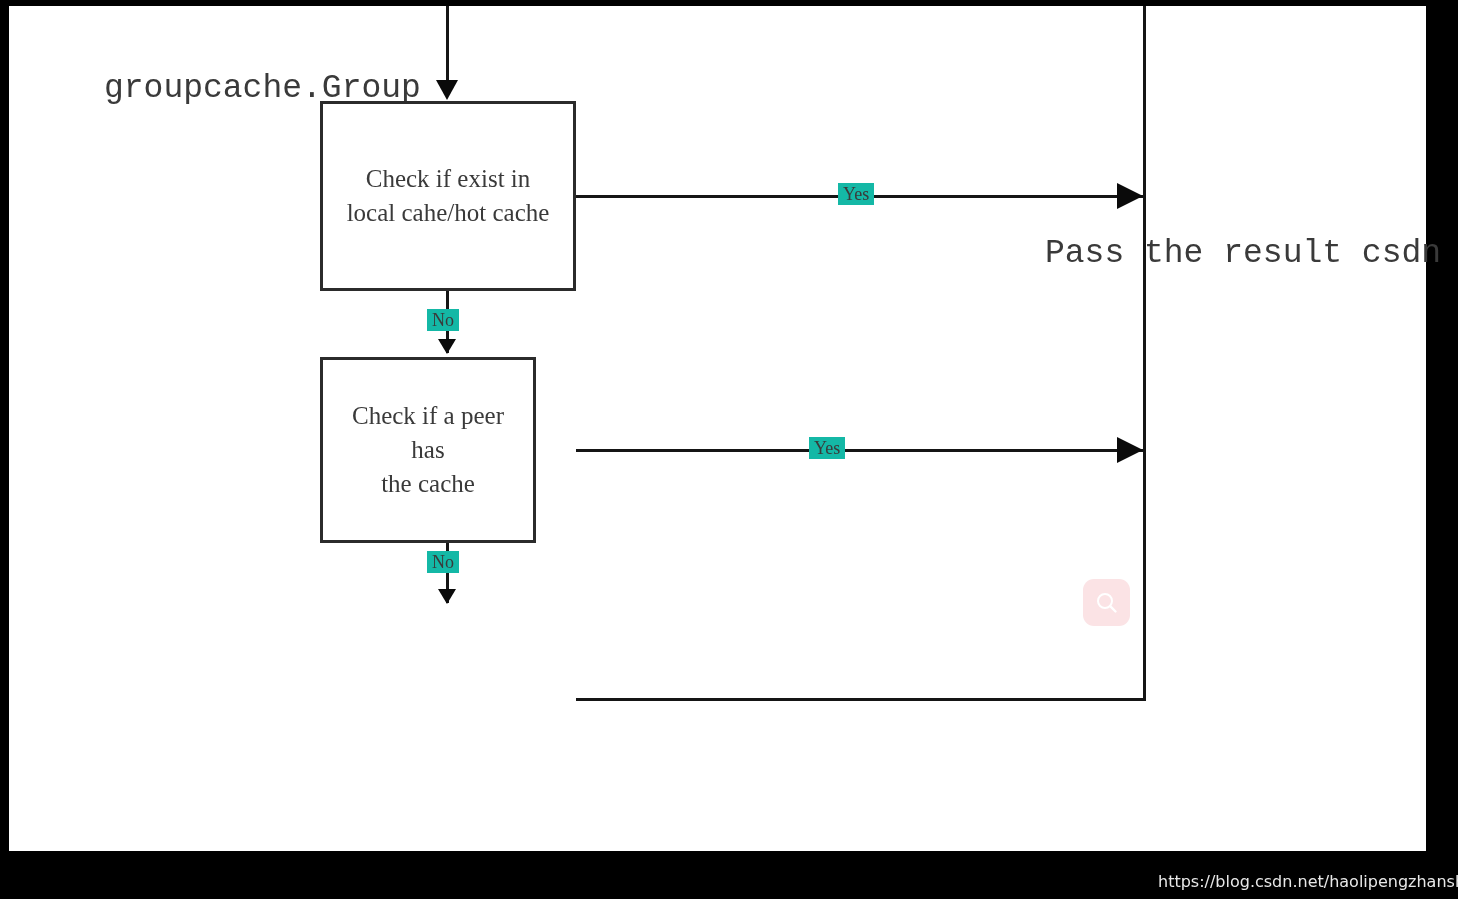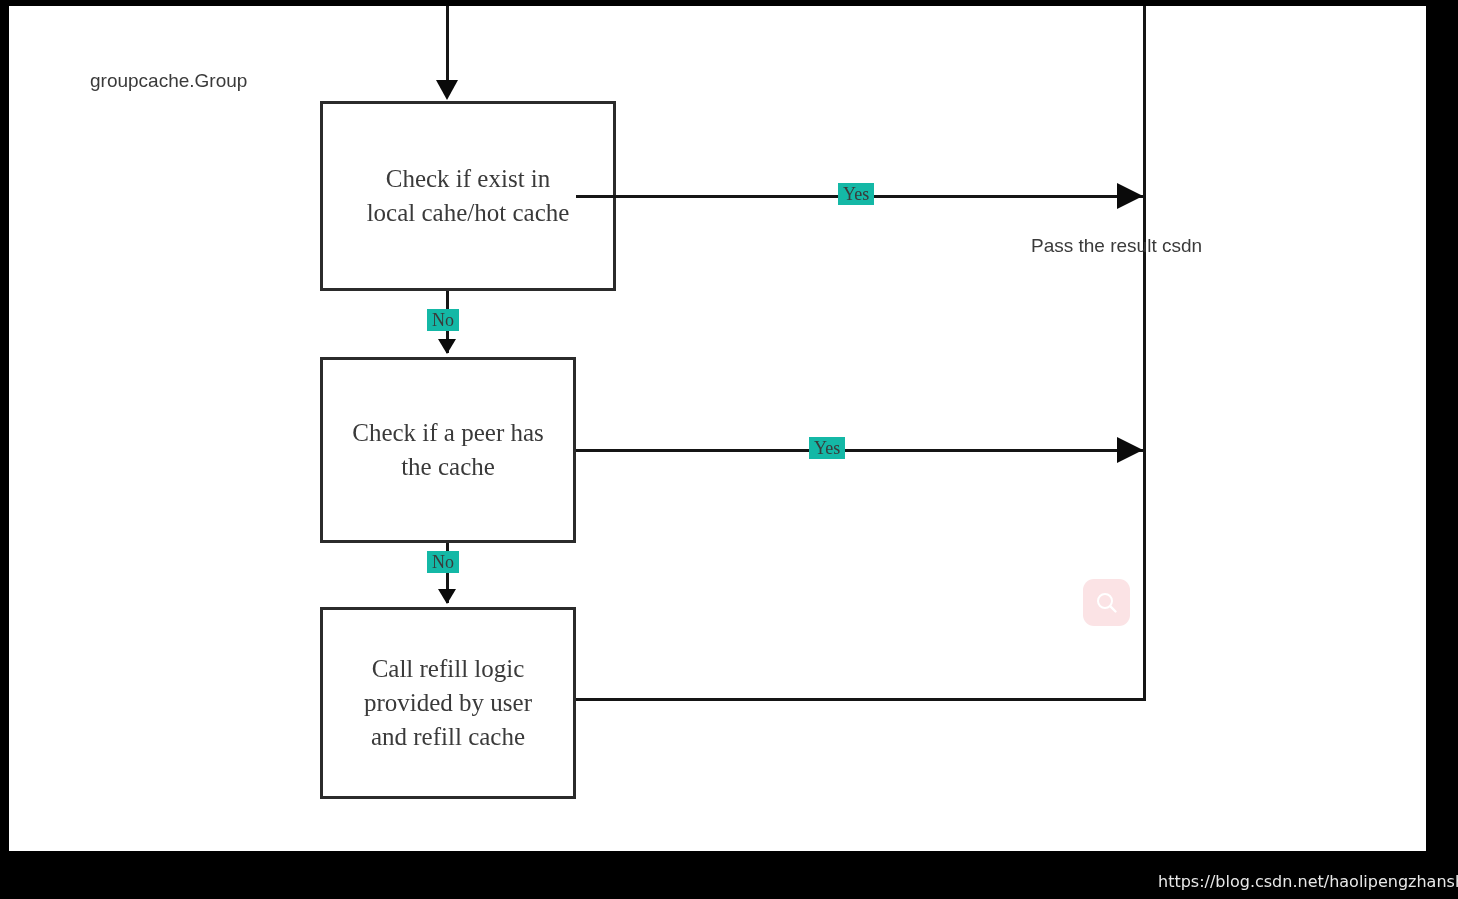--- a/index.html
+++ b/index.html
@@ -83,23 +83,24 @@
     color: #3a3a3a;
     font-size: 18px;
     font-family: "Liberation Serif", "DejaVu Serif", serif;
     line-height: 1;
     padding: 2px 5px;
     white-space: nowrap;
   }
   .plain-label {
     position: absolute;
     color: #3a3a3a;
-    font-size: 19px;
-    font-family: Liberation Sans, sans-serif;
+    font-size: 33px;
+    font-family: Liberation Mono, monospace;
     white-space: nowrap;
+    margin-left: 14px;
   }
 
   
   #search-badge {
     position: absolute;
     left: 1074px;
     top: 573px;
     width: 47px;
     height: 47px;
     border-radius: 11px;
@@ -137,45 +138,42 @@
 <body>
 
 <div id="screenshot">
   <div id="canvas">
 
     <div class="plain-label" style="left:81px; top:64px;">groupcache.Group</div>
 
     <div class="vline" style="left:437px; top:0px; height:80px;"></div>
     <div class="arrow-down" style="left:427px; top:74px;"></div>
 
-    <div class="node" style="left:311px; top:95px; width:296px; height:190px;">Check if exist in
+    <div class="node" style="left:311px; top:95px; width:256px; height:190px;">Check if exist in
 local cahe/hot cache</div>
 
     <div class="hline" style="left:567px; top:189px; width:567px;"></div>
     <div class="arrow-right" style="left:1108px; top:177px;"></div>
     <div class="edge-label" style="left:829px; top:177px;">Yes</div>
 
     <div class="vline" style="left:437px; top:285px; height:62px;"></div>
     <div class="arrow-down small" style="left:429px; top:333px;"></div>
     <div class="edge-label" style="left:418px; top:303px;">No</div>
 
-    <div class="node" style="left:311px; top:351px; width:256px; height:186px;">Check if a peer has
+    <div class="node" style="left:311px; top:351px; width:216px; height:186px;">Check if a peer has
 the cache</div>
 
     <div class="hline" style="left:567px; top:443px; width:567px;"></div>
     <div class="arrow-right" style="left:1108px; top:431px;"></div>
     <div class="edge-label" style="left:800px; top:431px;">Yes</div>
 
     <div class="vline" style="left:437px; top:537px; height:60px;"></div>
     <div class="arrow-down small" style="left:429px; top:583px;"></div>
     <div class="edge-label" style="left:418px; top:545px;">No</div>
 
-    <div class="node" style="left:311px; top:601px; width:256px; height:192px;">Call refill logic
-provided by user
-and refill cache</div>
 
     <div class="hline" style="left:567px; top:692px; width:570px;"></div>
 
     <div class="vline" style="left:1134px; top:0px; height:695px;"></div>
     <div class="plain-label" style="left:1022px; top:229px;">Pass the result csdn</div>
 
     <div id="search-badge">
       <svg width="26" height="26" viewBox="0 0 26 26">
         <circle cx="11" cy="11" r="7" fill="none" stroke="#ffffff" stroke-width="2"></circle>
         <line x1="16.2" y1="16.2" x2="21.5" y2="21.5" stroke="#ffffff" stroke-width="2.4" stroke-linecap="round"></line>

